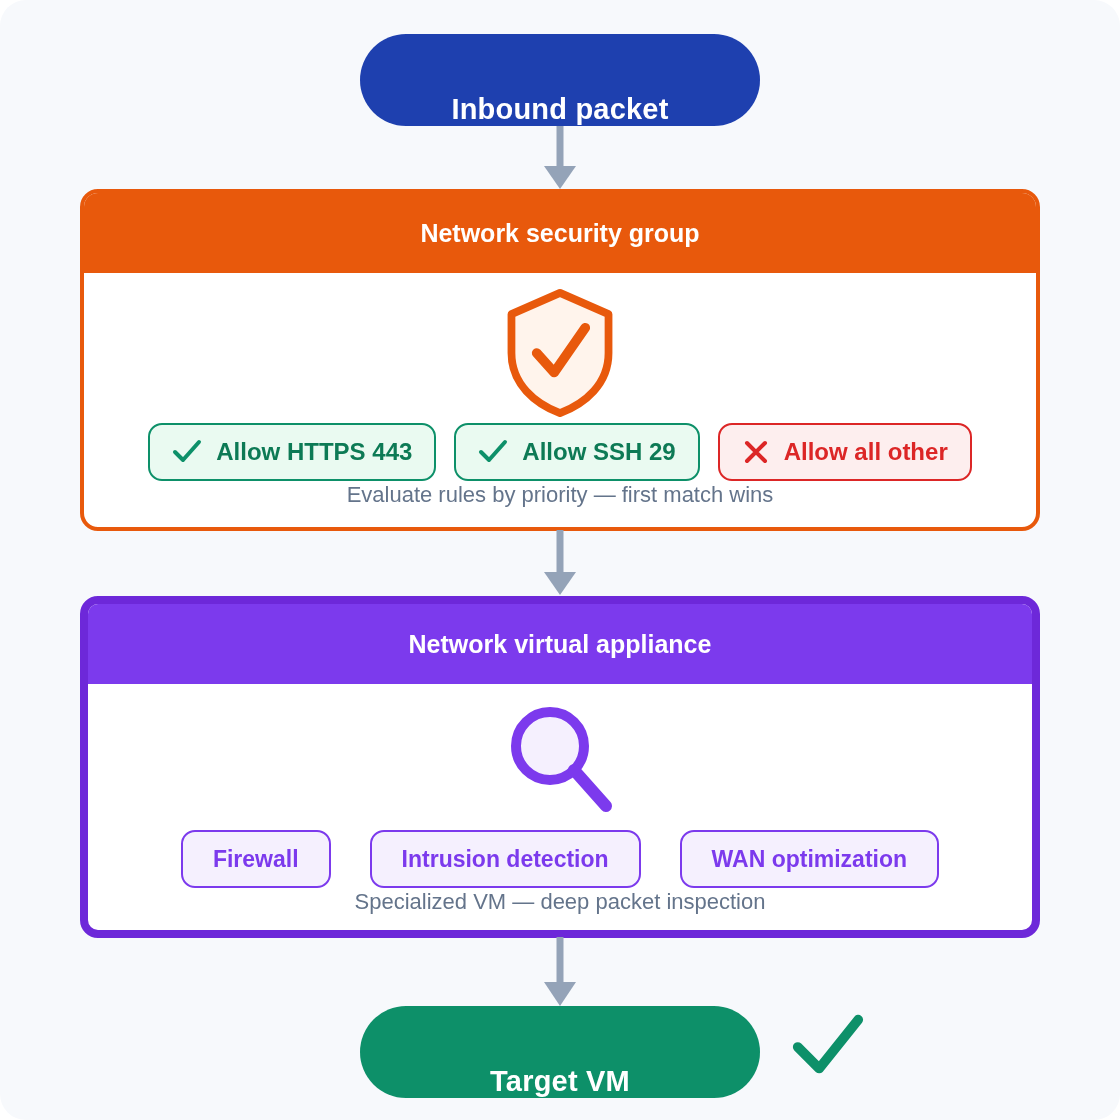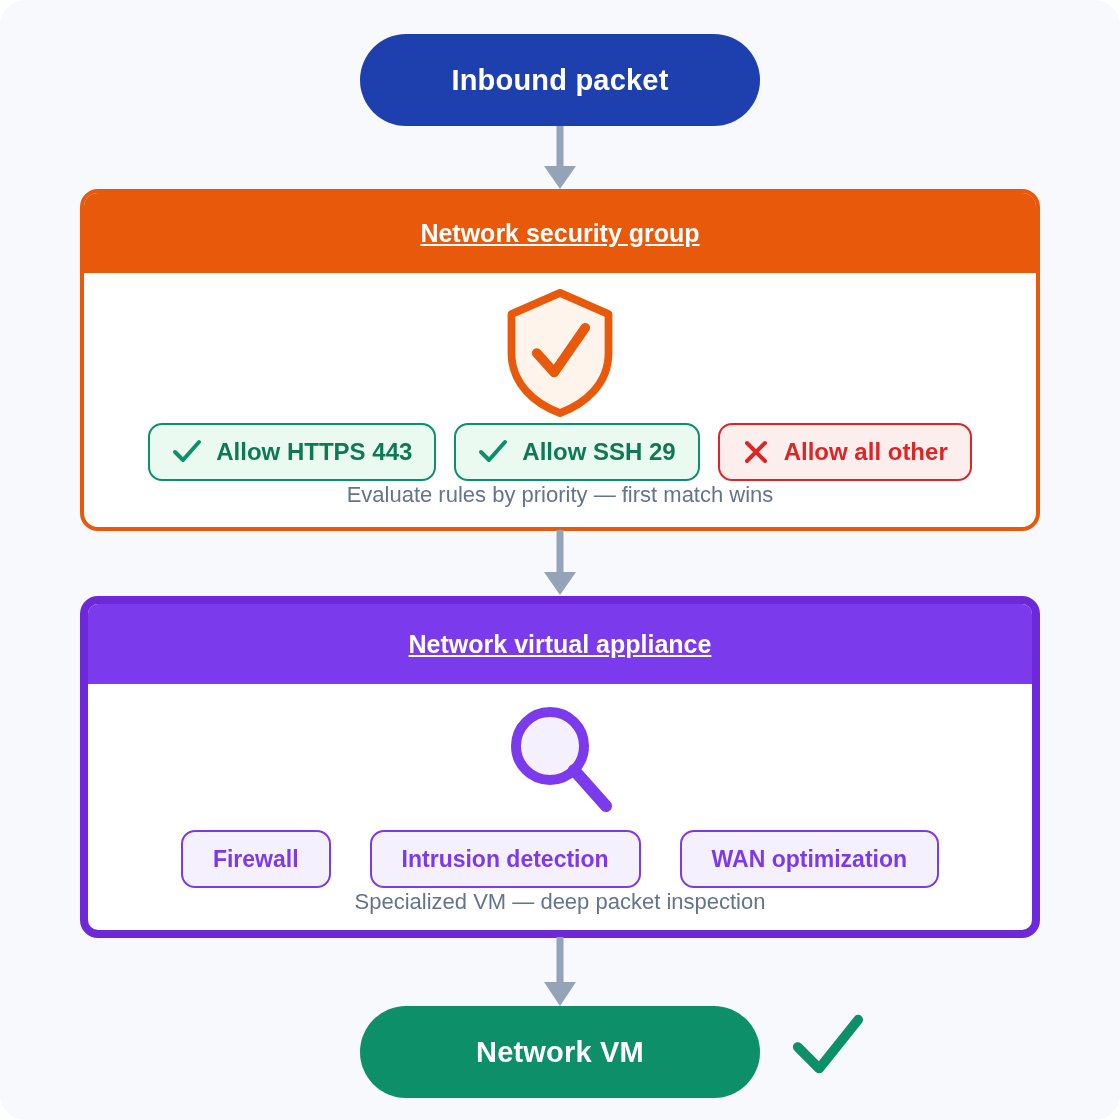--- a/index.html
+++ b/index.html
@@ -22,21 +22,21 @@
     background: #f7f9fc;
     border-radius: 26px;
     box-sizing: border-box;
     overflow: hidden;
   }
 
   
   .pill {
     position: absolute;
     display: flex;
-    align-items: center;
+    align-items: flex-end;
     justify-content: center;
     border-radius: 999px;
     color: #ffffff;
     font-weight: bold;
     letter-spacing: 0.2px;
   }
 
   #pill-inbound {
     left: 360px;
     top: 34px;
@@ -87,21 +87,20 @@
   }
 
   .card-header {
     height: 80px;
     display: flex;
     align-items: center;
     justify-content: center;
     color: #ffffff;
     font-size: 25px;
     font-weight: bold;
-    text-decoration: underline;
   }
   #card-nsg .card-header { background: #e8590c; }
   #card-nva .card-header { background: #7c3aed; }
 
   .card-body {
     position: relative;
     height: calc(100% - 80px);
     display: flex;
     flex-direction: column;
     align-items: center;
@@ -277,20 +276,20 @@
       <div class="caption">Specialized VM — deep packet inspection</div>
     </div>
   </div>
 
   <svg class="arrow" id="arrow-3" viewBox="0 0 36 70">
     <line x1="18" y1="0" x2="18" y2="47" stroke="#94a3b8" stroke-width="7"></line>
     <polygon points="2,45 34,45 18,69" fill="#94a3b8"></polygon>
   </svg>
 
   <div class="pill" id="pill-target">
-    <span>Network VM</span>
+    <span>Target VM</span>
   </div>
 
   <svg id="success-check" viewBox="0 0 40 40">
     <path d="M5 20 L16 31 L36 6" fill="none" stroke="#0d9069" stroke-width="5" stroke-linecap="round" stroke-linejoin="round"></path>
   </svg>
 
 </div>
 
 </body></html>

